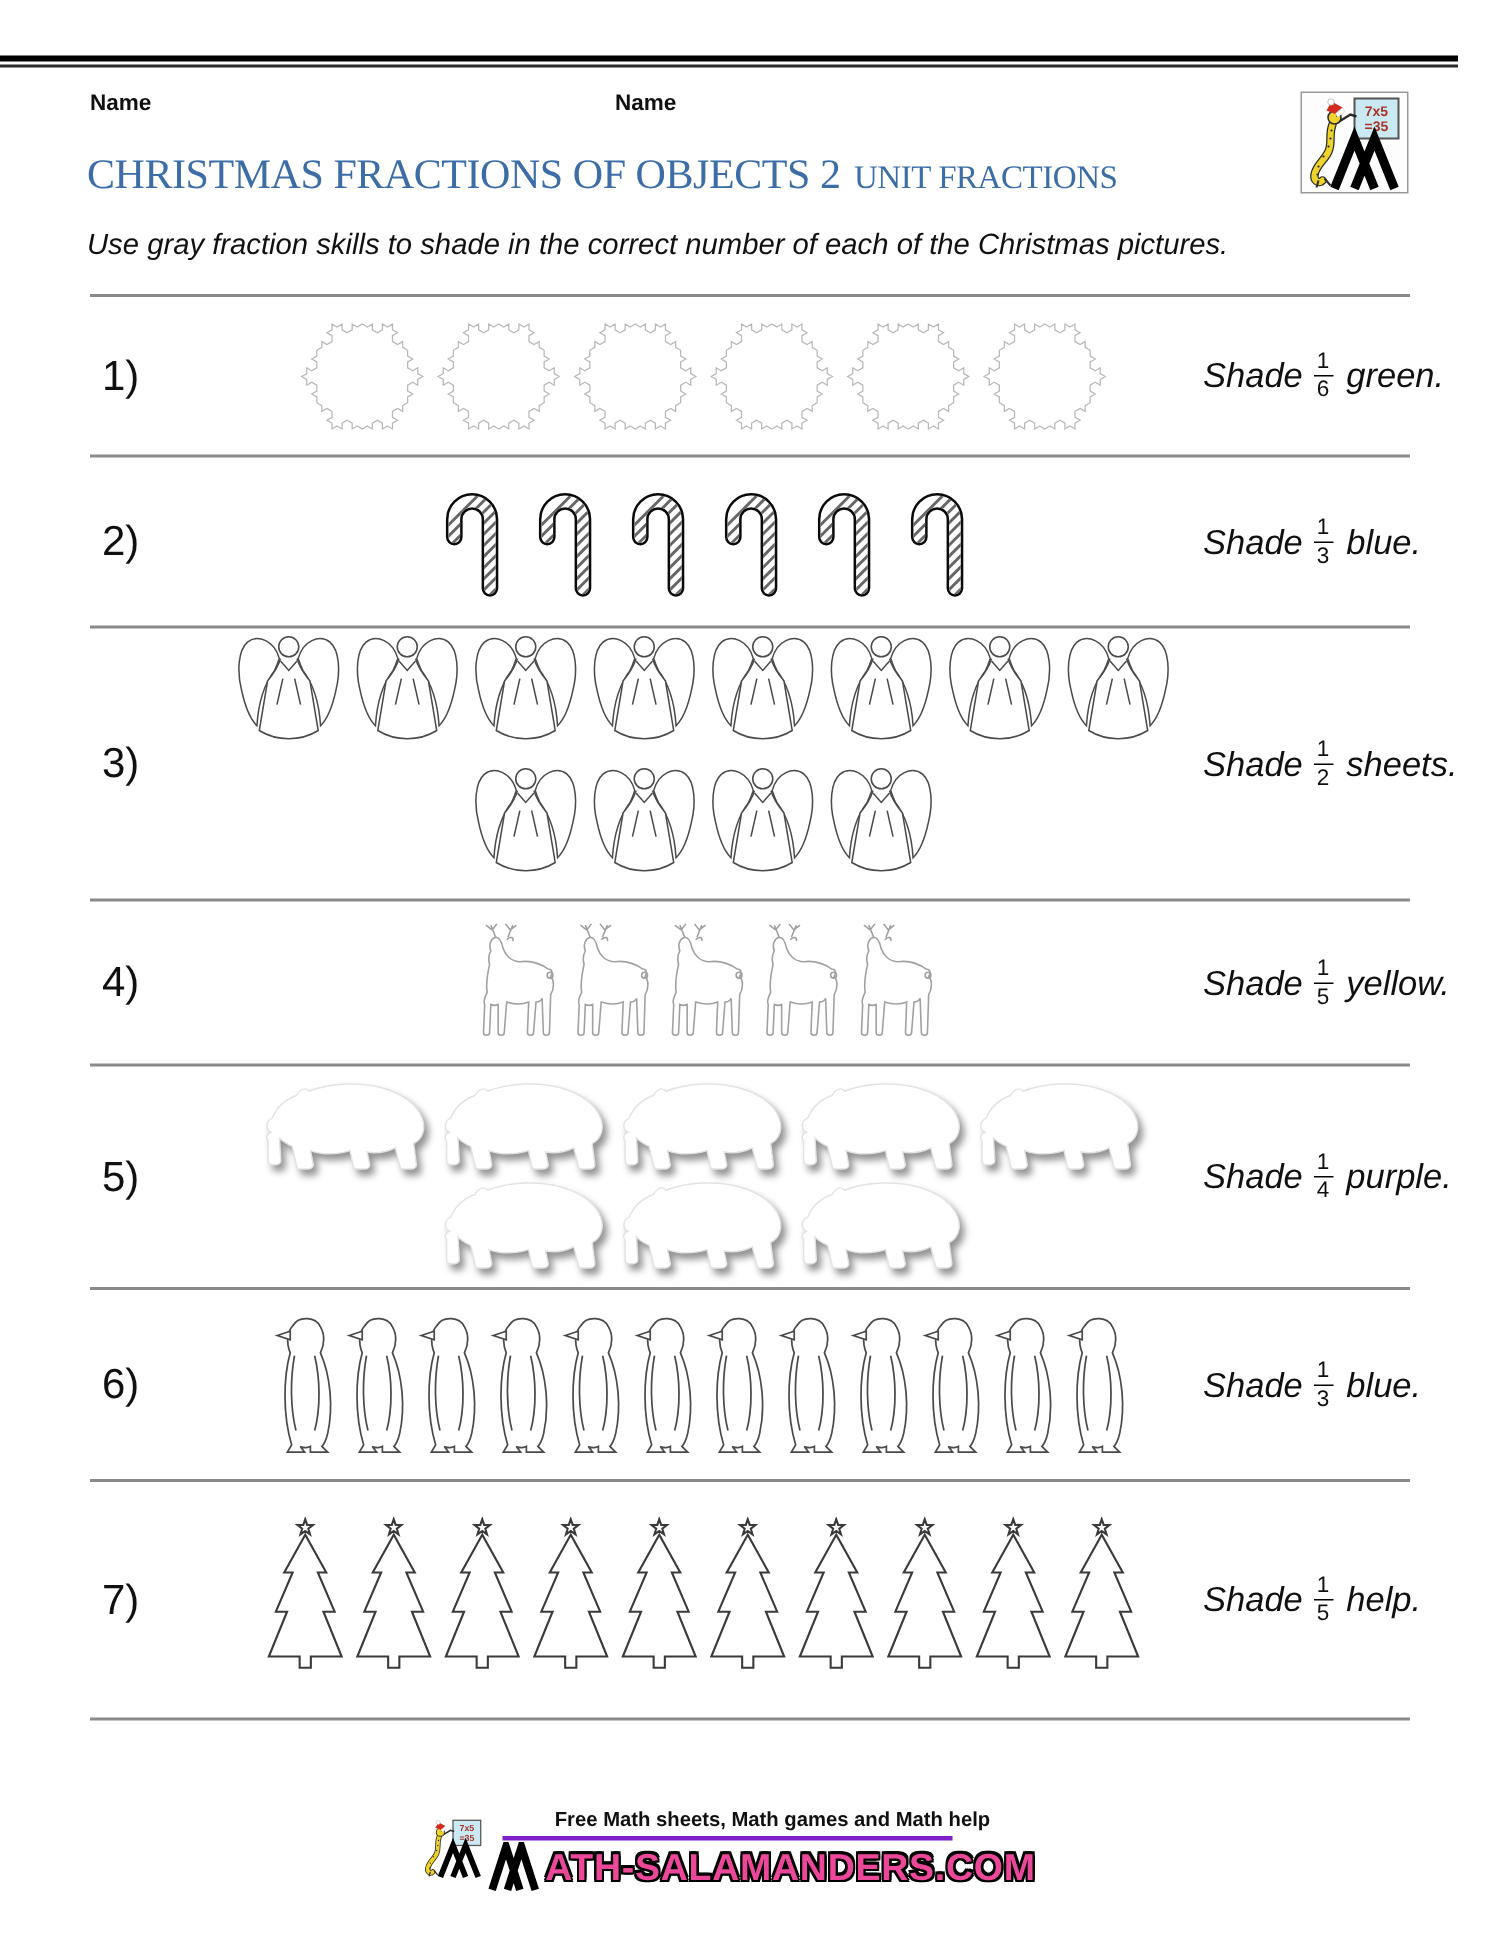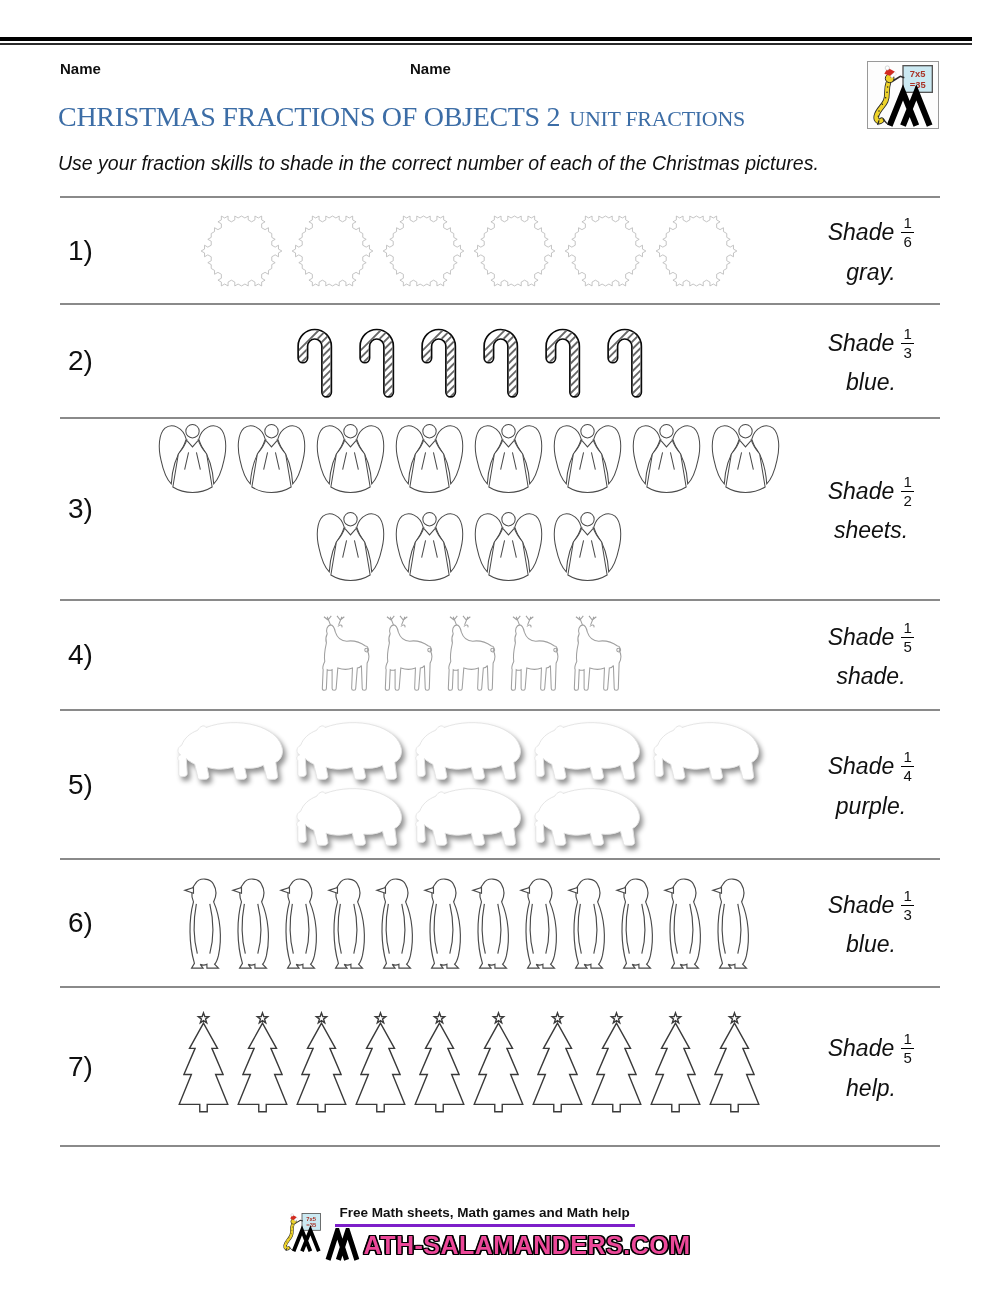--- a/index.html
+++ b/index.html
@@ -20,31 +20,31 @@
   .instruction{position:absolute;left:58px;top:152px;font-style:italic;font-size:19.5px;}
   
   .table{position:absolute;left:60px;top:196px;width:880px;}
   .wrow{display:flex;align-items:center;border-top:2px solid #8a8a8a;box-sizing:border-box;}
   .wrow:last-child{border-bottom:2px solid #8a8a8a;}
   .r1{height:107px;} .r2{height:114px;} .r3{height:182px;} .r4{height:110px;}
   .r5{height:149px;} .r6{height:128px;} .r7{height:161px;}
   .num{width:68px;padding-left:8px;font-size:28px;flex:none;}
   .objects{flex:1;display:flex;flex-wrap:nowrap;justify-content:center;align-items:center;
            align-content:center;margin:0 auto;}
-  .shade{width:138px;flex:none;display:flex;flex-direction:column;align-items:center;
+  .shade{width:138px;flex:none;display:flex;flex-direction:row;align-items:center;
          gap:9px;font-style:italic;font-size:23px;}
   .shade-line1{display:inline-flex;align-items:center;}
   .frac{display:inline-flex;flex-direction:column;align-items:center;margin-left:7px;
         font-style:normal;font-size:15px;line-height:1.05;}
   .frac .bar{width:13px;border-top:1.4px solid #000;margin:1px 0;}
   .obj{flex:none;}
   .obj-polarbear{filter:drop-shadow(3px 4px 2.5px rgba(0,0,0,0.42));}
   
   .footer{position:absolute;left:0;top:1204px;width:100%;display:flex;
-          justify-content:center;align-items:flex-start;}
+          justify-content:center;align-items:flex-start;text-align:center;}
   .f-icon{width:42px;height:56px;margin-right:2px;}
   .f-col{display:flex;flex-direction:column;}
   .f-tag{font-size:13.5px;font-weight:bold;padding-left:14px;line-height:1.3;}
   .f-bar{height:3px;background:var(--bar-color,#7d1fc9);width:300px;margin:2px 0 1px 10px;}
   .f-site{display:flex;align-items:flex-end;}
   .f-site svg{width:38px;height:33px;}
   .f-site-text{font-size:25px;font-weight:bold;letter-spacing:0.5px;color:#ec4899;margin-bottom:1px;
       text-shadow:-1.4px -1.4px 0 #000,1.4px -1.4px 0 #000,-1.4px 1.4px 0 #000,1.4px 1.4px 0 #000,
                   0 -1.4px 0 #000,0 1.4px 0 #000,-1.4px 0 0 #000,1.4px 0 0 #000;}
 </style>
@@ -159,21 +159,21 @@
   <div class="logo-box">
     <svg>
         <use href="#sym-logo"></use>
       </svg>
   </div>
 
   <div class="title">
     <span class="main">CHRISTMAS FRACTIONS OF OBJECTS 2</span><span class="sub">UNIT FRACTIONS</span>
   </div>
 
-  <div class="instruction">Use your fraction skills to shade in the correct number of each of the Christmas pictures.</div>
+  <div class="instruction">Use gray fraction skills to shade in the correct number of each of the Christmas pictures.</div>
 
   <div class="table">
 
     <div class="wrow r1">
       <div class="num">1)</div>
       <div class="objects">
           <svg width="93" height="92" class="obj obj-snowflake" style="margin: 0px -1px;">
             <use href="#sym-snowflake"></use>
           </svg>
           <svg width="93" height="92" class="obj obj-snowflake" style="margin: 0px -1px;">
@@ -194,21 +194,21 @@
         </div>
       <div class="shade">
         <span class="shade-line1">
             <span>Shade</span>
           <span class="frac">
               <span>1</span>
               <span class="bar"></span>
               <span>6</span>
             </span>
           </span>
-        <span>gray.</span>
+        <span>green.</span>
       </div>
     </div>
     <div class="wrow r2">
       <div class="num">2)</div>
       <div class="objects">
           <svg width="52" height="92" class="obj obj-candycane" style="margin: 0px 5px;">
             <use href="#sym-candycane"></use>
           </svg>
           <svg width="52" height="92" class="obj obj-candycane" style="margin: 0px 5px;">
             <use href="#sym-candycane"></use>
@@ -311,21 +311,21 @@
         </div>
       <div class="shade">
         <span class="shade-line1">
             <span>Shade</span>
           <span class="frac">
               <span>1</span>
               <span class="bar"></span>
               <span>5</span>
             </span>
           </span>
-        <span>shade.</span>
+        <span>yellow.</span>
       </div>
     </div>
     <div class="wrow r5">
       <div class="num">5)</div>
       <div class="objects" style="width: 476px; flex-wrap: wrap;">
           <svg width="113" height="66" class="obj obj-polarbear" style="margin: 0px 3px;">
             <use href="#sym-polarbear"></use>
           </svg>
           <svg width="113" height="66" class="obj obj-polarbear" style="margin: 0px 3px;">
             <use href="#sym-polarbear"></use>

